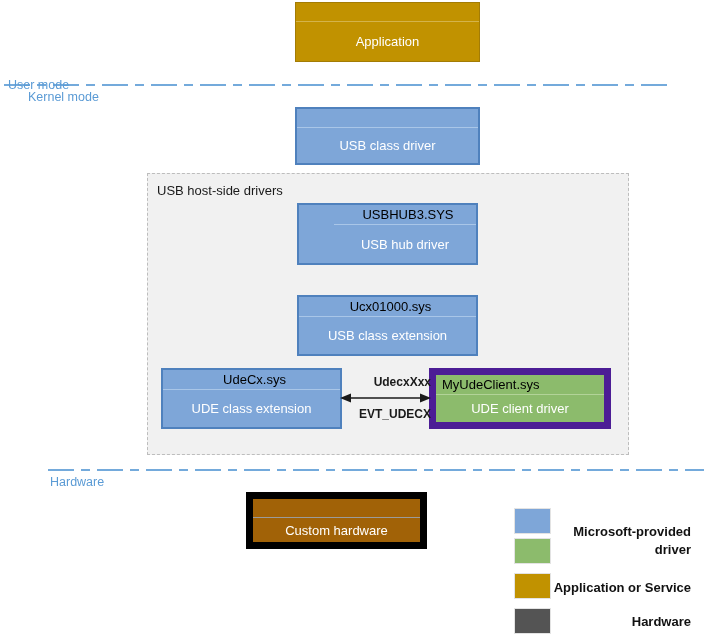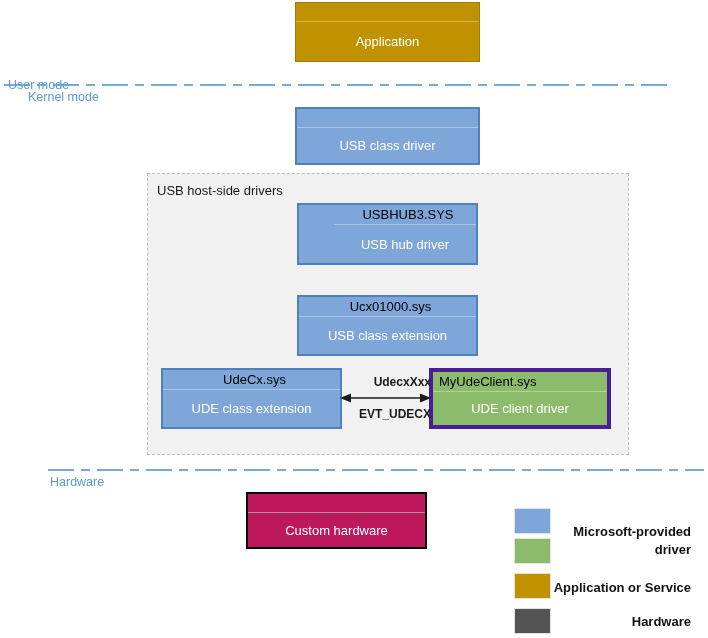--- a/index.html
+++ b/index.html
@@ -51,25 +51,25 @@
     flex: 1;
     display: flex;
     align-items: center;
     justify-content: center;
     color: #ffffff;
     font-size: 13px;
     white-space: nowrap;
   }
   .box.blue  { background: #7ea6d8; border: 2px solid #4f81bd; text-align: center; }
   .box.blue .div-line { background: #a9c6e8; }
-  .box.green { background: #8cbb6c; border: 4px solid #4c1d95; }
+  .box.green { background: #8cbb6c; border: 7px solid #4c1d95; }
   .box.green .div-line { background: #b2d398; }
   .box.gold  { background: #c19200; border: 1px solid #a37c05; }
   .box.gold .div-line { background: #d4b34a; }
-  .box.gray  { background: #be185d; border: 2px solid #000000; }
+  .box.gray  { background: #a16207; border: 7px solid #000000; }
   .box.gray .div-line { background: #9b9b9b; }
 
   
   .host-container {
     background: #f1f1f1;
     border: 1px dashed #bdbdbd;
     box-sizing: border-box;
   }
   .host-container .cap {
     font-size: 13px;

